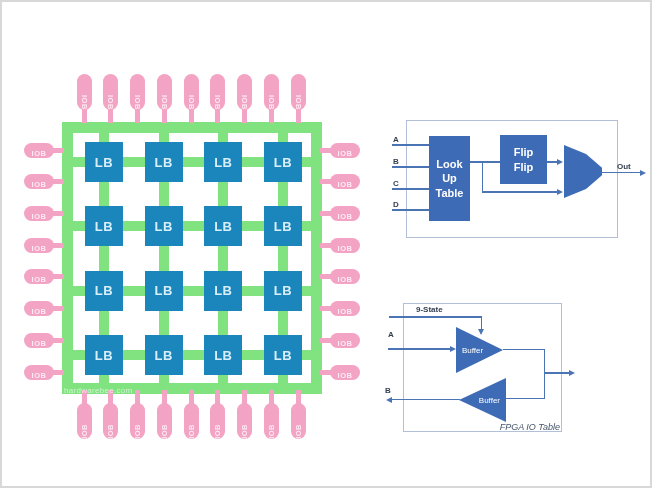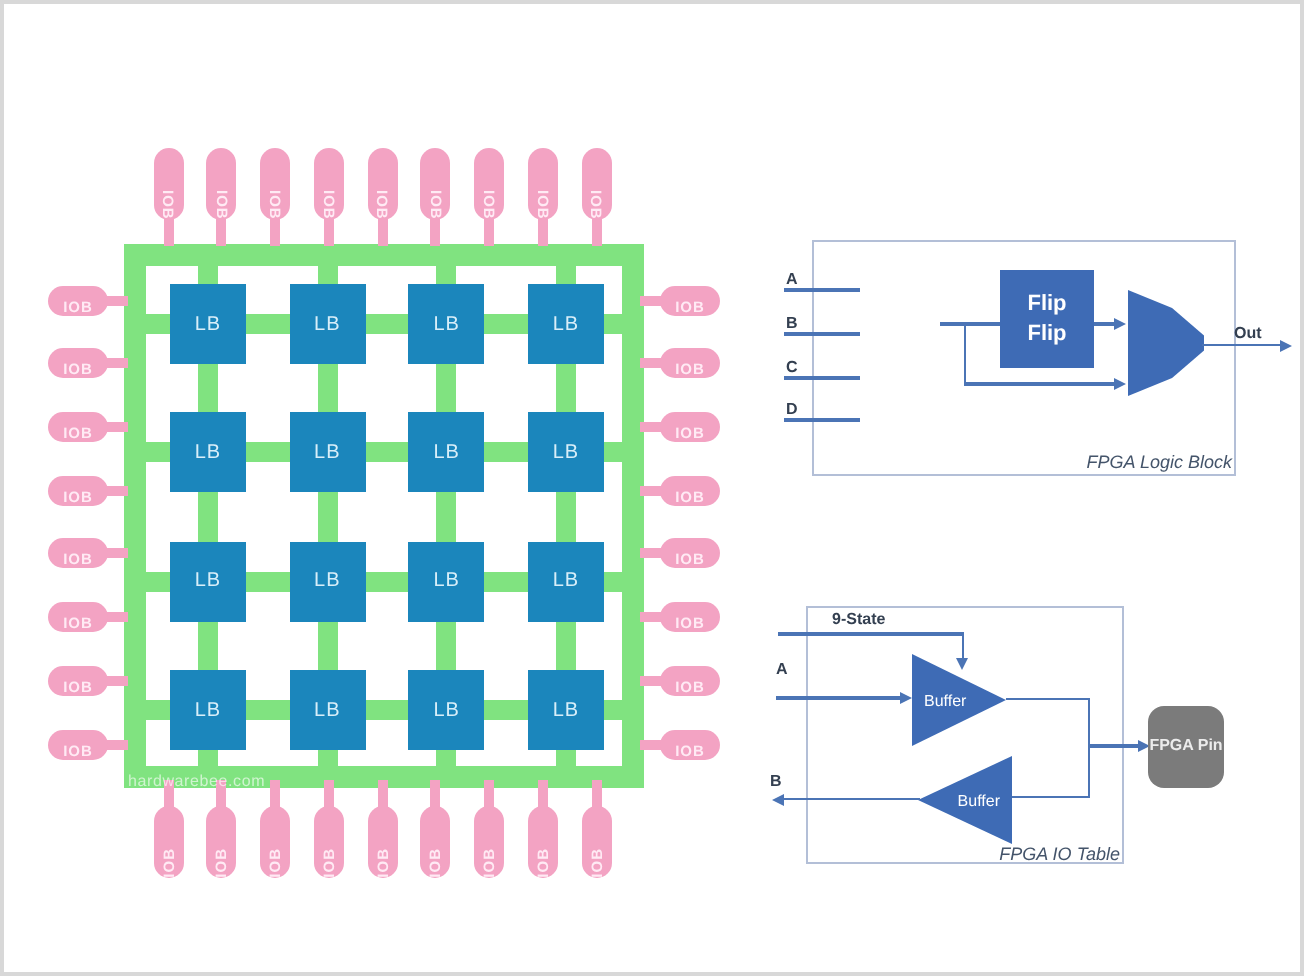--- a/index.html
+++ b/index.html
@@ -1,21 +1,21 @@
 <!DOCTYPE html>
 <html style="--green: #80E380; --pink: #F3A3C3; --lb: #1B86BC; --dblue: #3E6BB5; --dline: #4B74B5; --pin: #7B7B7B;"><head>
 <meta charset="utf-8">
 <style>
   html,body{margin:0;padding:0;background:#fff;}
   #stage{position:relative;width:652px;height:488px;background:#fff;overflow:hidden;
          font-family:"Liberation Sans",sans-serif;box-shadow:inset 0 0 0 2px #d8d8d8;}
   .abs{position:absolute;}
   .hline,.vline,.frame{background:var(--green);}
   .frame{background:transparent;border:11px solid var(--green);box-sizing:border-box;}
-  .lb{background:var(--lb);color:#d8eef9;font-weight:normal;font-size:10px;letter-spacing:.5px;
+  .lb{background:var(--lb);color:#d8eef9;font-weight:bold;font-size:13px;letter-spacing:.5px;
       display:flex;align-items:center;justify-content:center;}
   .pill,.stem{background:var(--pink);}
   .pill{border-radius:8px;display:flex;align-items:flex-end;justify-content:center;}
   .pill span{color:#ffeaf4;font-weight:bold;font-size:7.5px;letter-spacing:.5px;}
   .vert span{writing-mode:vertical-rl;}
   .vert-b span{writing-mode:vertical-rl;transform:rotate(180deg);}
   .wm{font-size:8px;color:rgba(255,255,255,.62);letter-spacing:.3px;}
   .box{border:1.4px solid #b3bfd7;box-sizing:border-box;background:#fff;}
   .bblock{background:var(--dblue);color:#fff;font-weight:bold;display:flex;align-items:center;
           justify-content:center;text-align:center;font-size:11px;line-height:1.3;}
@@ -208,51 +208,50 @@
   <div id="lutInputs">
       <div class="abs dline" style="left: 392px; top: 144.3px; width: 38px; height: 1.4px;"></div>
       <div class="abs slabel" style="left: 393px; top: 135px;">A</div>
       <div class="abs dline" style="left: 392px; top: 166.3px; width: 38px; height: 1.4px;"></div>
       <div class="abs slabel" style="left: 393px; top: 157px;">B</div>
       <div class="abs dline" style="left: 392px; top: 188.3px; width: 38px; height: 1.4px;"></div>
       <div class="abs slabel" style="left: 393px; top: 179px;">C</div>
       <div class="abs dline" style="left: 392px; top: 209.3px; width: 38px; height: 1.4px;"></div>
       <div class="abs slabel" style="left: 393px; top: 200px;">D</div>
     </div>
+  <div class="abs bblock" style="left:429px;top:136px;width:41px;height:85px">Look Up Table</div>
   <div class="abs dline" style="left:470px;top:161.3px;width:30px;height:1.4px"></div>
   <div class="abs dline" style="left:481.5px;top:162px;width:1.4px;height:30px"></div>
   <div class="abs dline" style="left:481.5px;top:191.3px;width:76px;height:1.4px"></div>
   <div class="abs arr-r" style="left:557px;top:189px"></div>
   <div class="abs dline" style="left:547px;top:161.3px;width:12px;height:1.4px"></div>
   <div class="abs arr-r" style="left:557px;top:159px"></div>
   <div class="abs bblock" style="left:500px;top:135px;width:47px;height:49px">
     <span style="width:28px">Flip Flip</span>
   </div>
   <div class="abs mux" style="left:564px;top:145px;width:38px;height:53px"></div>
   <div class="abs dline" style="left:601px;top:171.8px;width:43px;height:1.4px"></div>
   <div class="abs arr-r" style="left:640px;top:169.5px"></div>
   <div class="abs slabel" style="left:617px;top:162px">Out</div>
-  <div class="abs cap" style="left:466px;top:226px;width:150px">FPGA Logic Block</div>
 
   <div class="abs box" style="left:403px;top:303px;width:159px;height:129px"></div>
   <div class="abs slabel" style="left:416px;top:305px">9-State</div>
   <div class="abs dline" style="left:389px;top:316.3px;width:93px;height:1.4px"></div>
   <div class="abs dline" style="left:480.5px;top:317px;width:1.4px;height:13px"></div>
   <div class="abs arr-d" style="left:478px;top:329px"></div>
   <div class="abs slabel" style="left:388px;top:330px">A</div>
   <div class="abs dline" style="left:388px;top:348.3px;width:64px;height:1.4px"></div>
   <div class="abs arr-r" style="left:450px;top:346px"></div>
   <div class="abs tri-r" style="left:456px;top:327px;width:47px;height:46px">
     <span>Buffer</span>
   </div>
   <div class="abs dline" style="left:503px;top:348.8px;width:42px;height:1.4px"></div>
   <div class="abs dline" style="left:544px;top:349px;width:1.4px;height:50px"></div>
   <div class="abs dline" style="left:545px;top:372.3px;width:26px;height:1.4px"></div>
   <div class="abs arr-r" style="left:569px;top:370px"></div>
-  <div class="abs pin" style="left:574px;top:353px;width:38px;height:41px">FPGA Pin</div>
   <div class="abs dline" style="left:504px;top:397.8px;width:41px;height:1.4px"></div>
   <div class="abs tri-l" style="left:459px;top:378px;width:47px;height:44px">
     <span>Buffer</span>
   </div>
   <div class="abs dline" style="left:389px;top:398.8px;width:71px;height:1.4px"></div>
   <div class="abs arr-l" style="left:386px;top:396.5px"></div>
   <div class="abs slabel" style="left:385px;top:386px">B</div>
   <div class="abs cap" style="left:460px;top:422px;width:100px">FPGA IO Table</div>
 </div>
 

